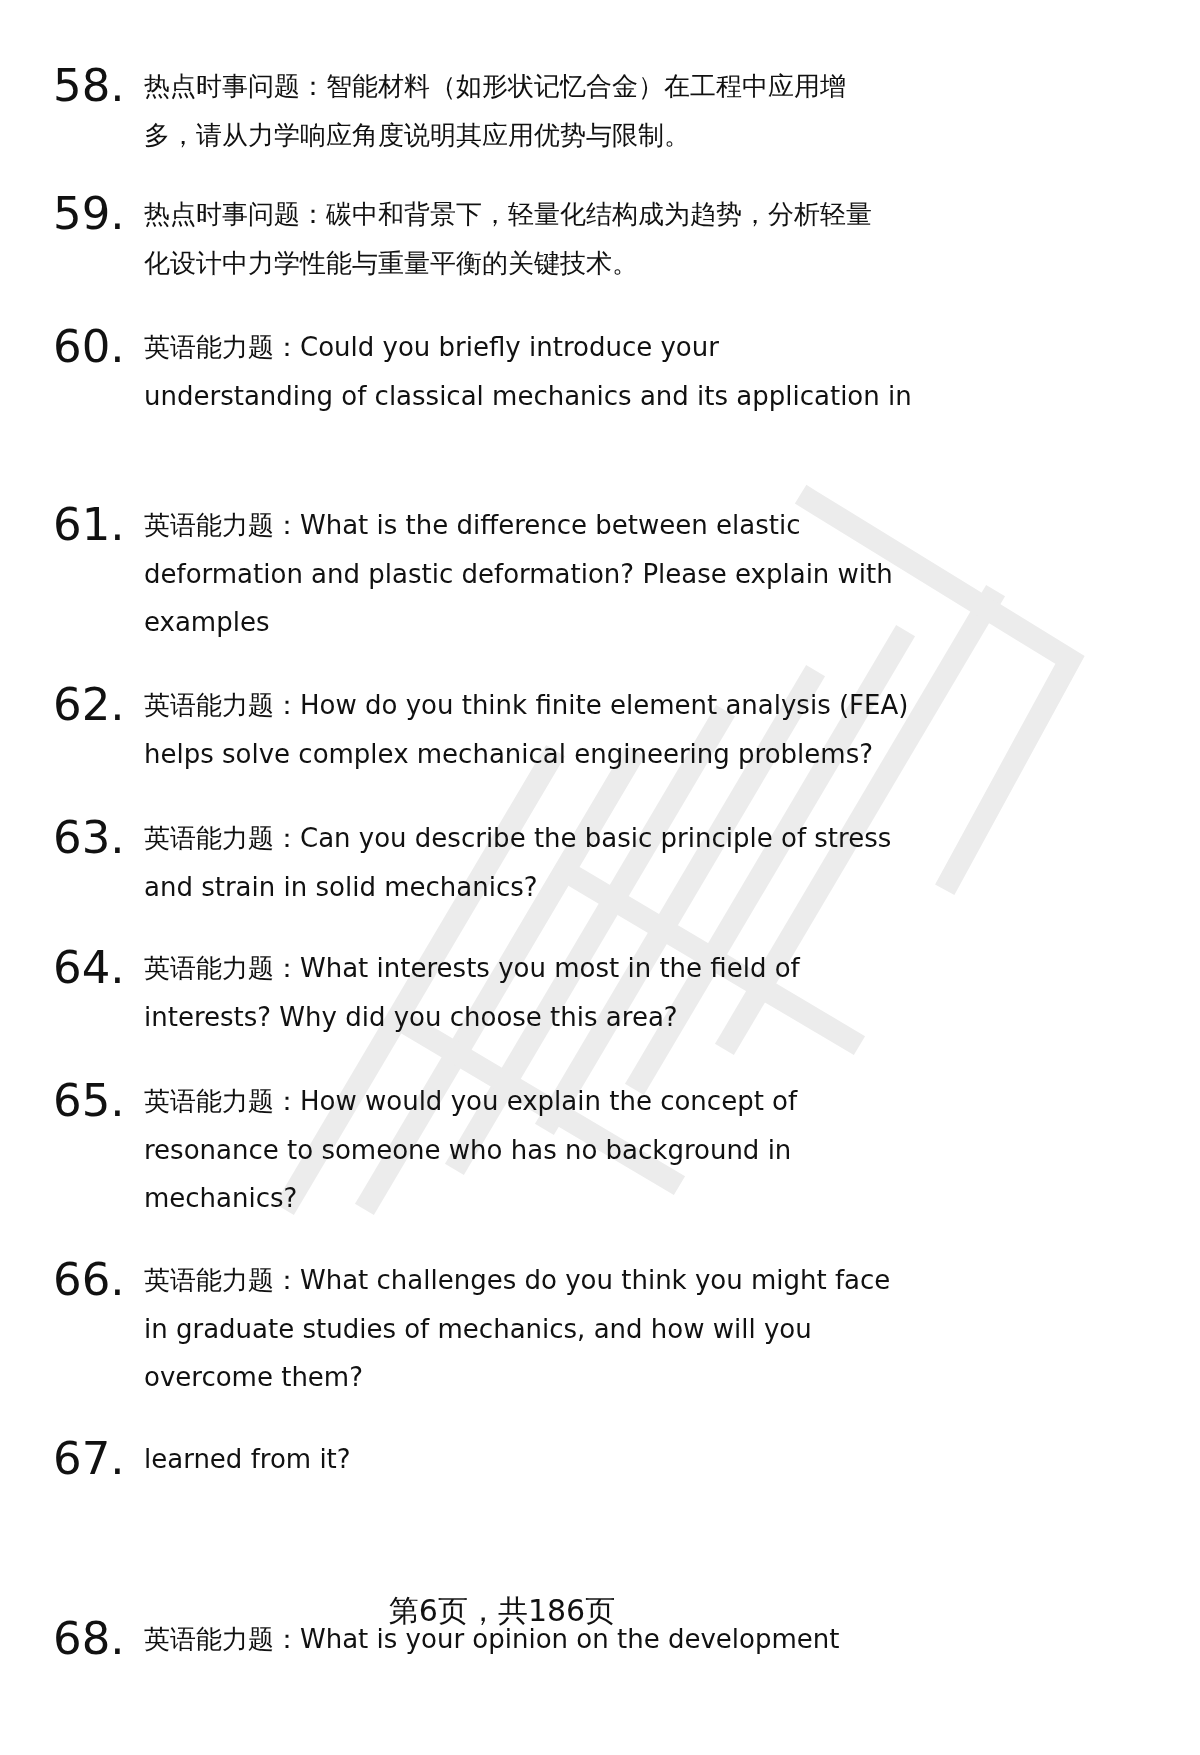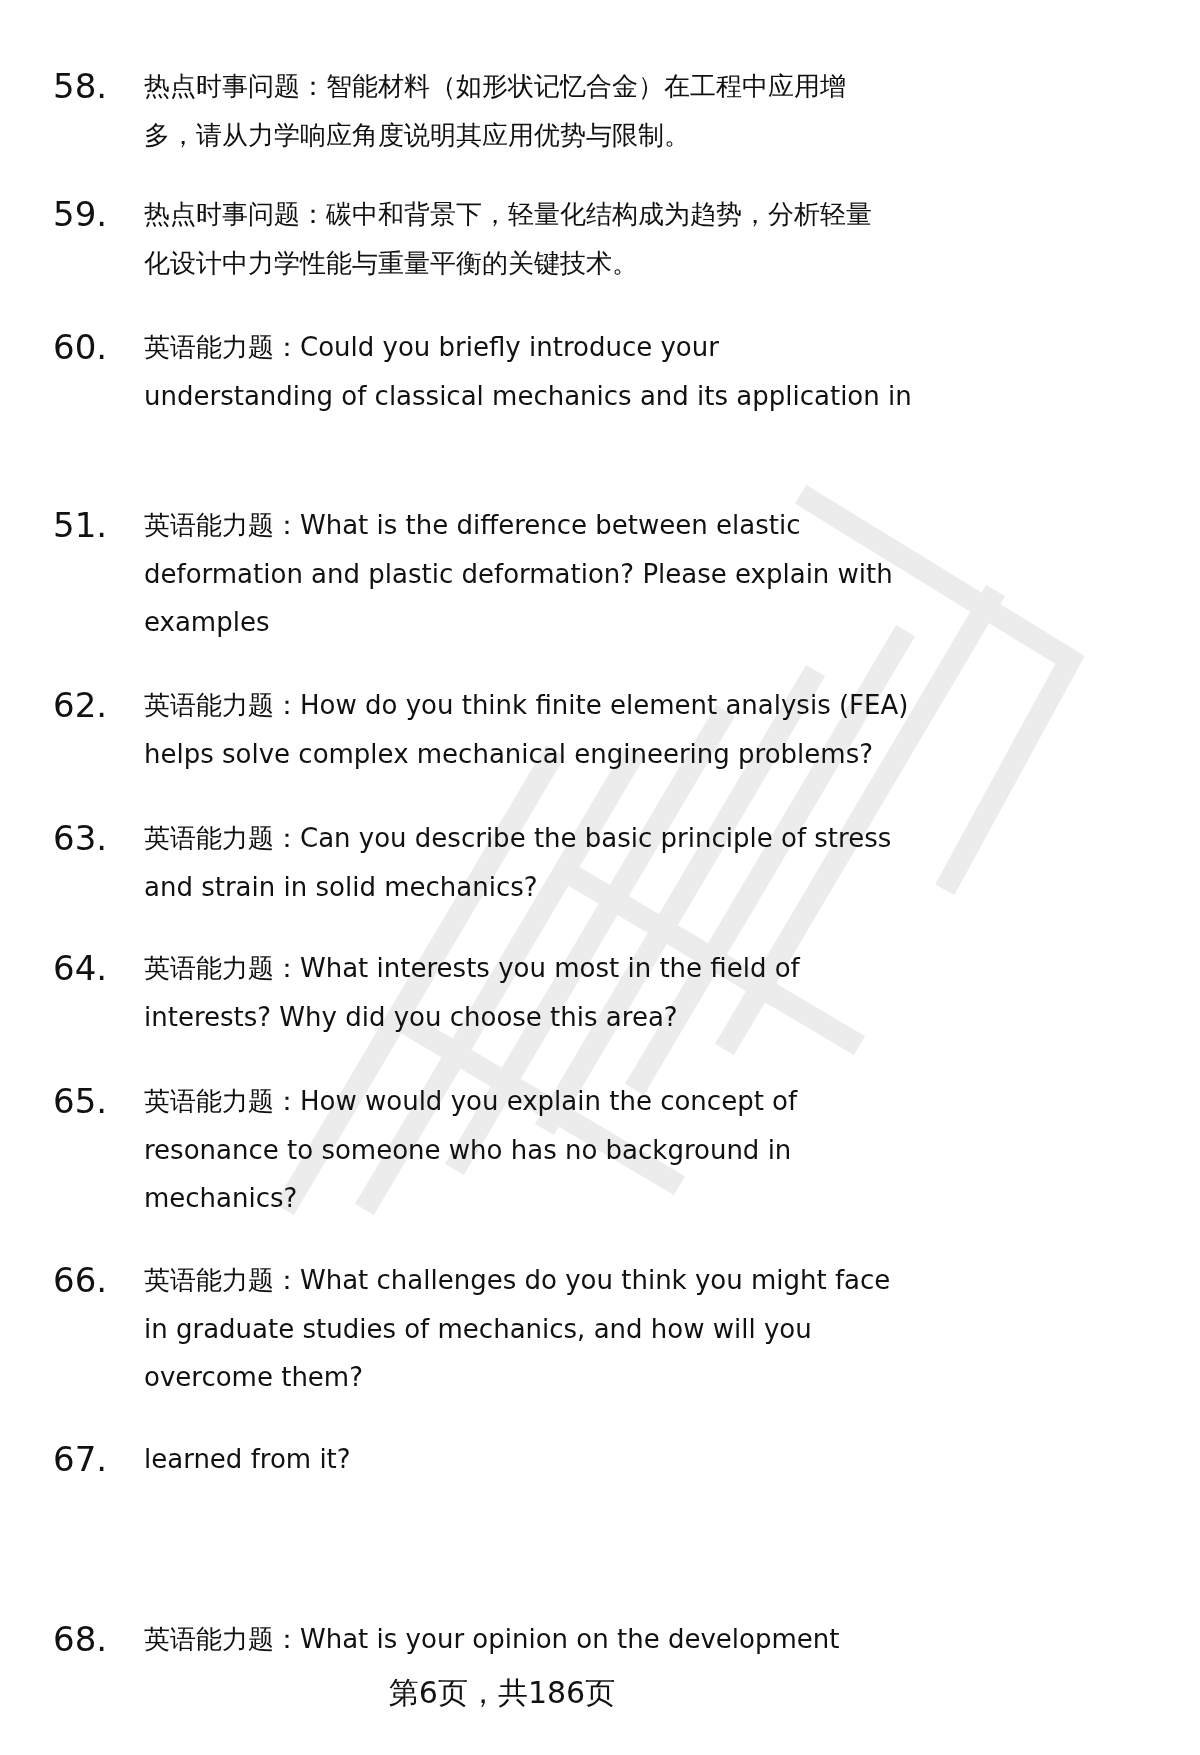--- a/index.html
+++ b/index.html
@@ -1,24 +1,24 @@
 <!DOCTYPE html>
 <html><head>
   <meta charset="utf-8">
   <style>
     html, body { margin:0; padding:0; background:#ffffff; }
     body { width:1200px; height:1755px; position:relative; overflow:hidden;
            font-family:"DejaVu Sans","Liberation Sans",sans-serif; color:#111111; }
     .watermark { position:absolute; left:250px; top:460px; width:860px; height:760px;
                  pointer-events:none; }
     .q { position:absolute; left:0; width:1200px; }
-    .num { position:absolute; left:53px; font-size:34px; line-height:48.6px; letter-spacing:0px; }
+    .num { position:absolute; left:53px; font-size:45px; line-height:48.6px; letter-spacing:0px; }
     .body { position:absolute; left:144px; width:1060px; font-size:26px; line-height:48.6px; }
     .line { display:block; white-space:nowrap; }
-    .footer { position:absolute; left:0; width:1004px; top:1673px; text-align:center;
+    .footer { position:absolute; left:0; width:1004px; top:1591px; text-align:center;
               font-size:30px; line-height:40px; }
   </style>
 </head>
 <body>
 
 <svg class="watermark" viewBox="0 0 860 760">
   <g fill="none" stroke="#ececec" stroke-width="22" stroke-linecap="square">
     <path d="M40 740 L300 300"></path>
     <path d="M120 740 L380 300"></path>
     <path d="M210 700 L470 260"></path>
@@ -47,21 +47,21 @@
       </div>
     </div>
     <div class="q" style="top: 323px;">
       <span class="num">60.</span>
       <div class="body">
         <span class="line">英语能力题：Could you briefly introduce your</span>
         <span class="line">understanding of classical mechanics and its application in</span>
       </div>
     </div>
     <div class="q" style="top: 501px;">
-      <span class="num">51.</span>
+      <span class="num">61.</span>
       <div class="body">
         <span class="line">英语能力题：What is the difference between elastic</span>
         <span class="line">deformation and plastic deformation? Please explain with</span>
         <span class="line">examples</span>
       </div>
     </div>
     <div class="q" style="top: 681px;">
       <span class="num">62.</span>
       <div class="body">
         <span class="line">英语能力题：How do you think finite element analysis (FEA)</span>

